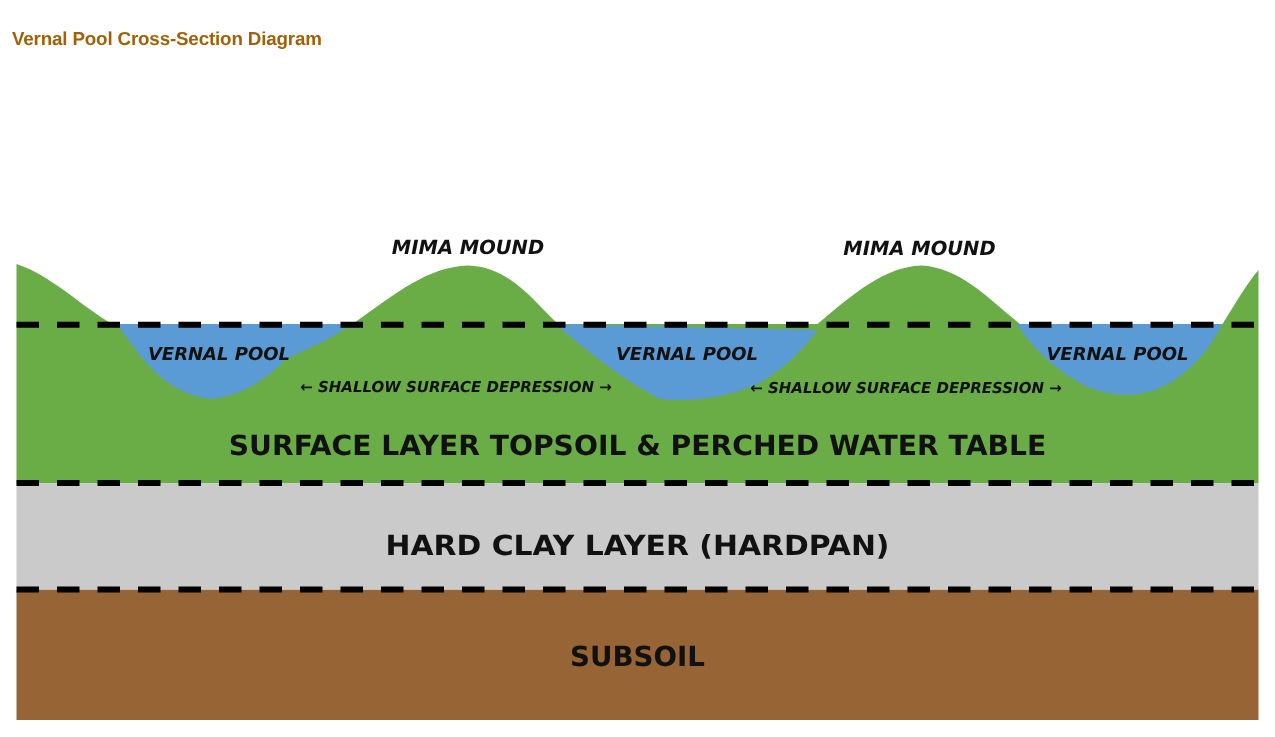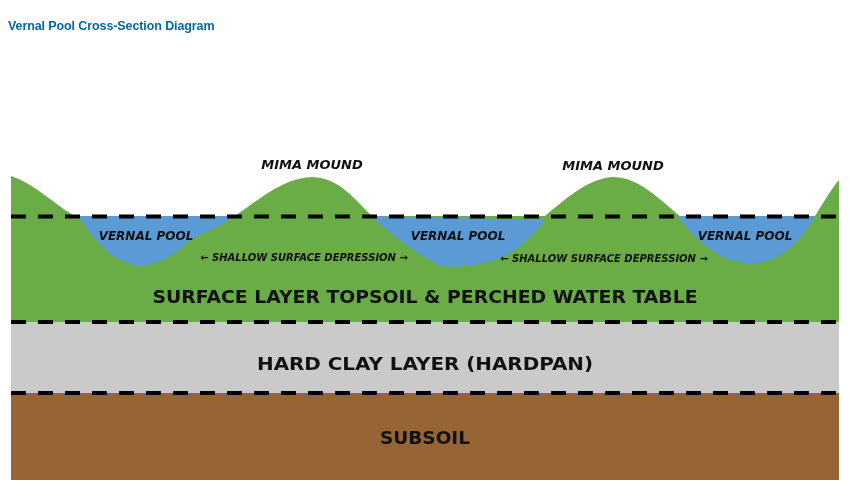--- a/index.html
+++ b/index.html
@@ -1,17 +1,17 @@
 <!DOCTYPE html>
 <html><head>
   <meta charset="utf-8">
   <style>
     html, body { margin: 0; padding: 0; background: #ffffff; }
     body { width: 850px; height: 491px; position: relative; overflow: hidden; font-family: "Liberation Sans", sans-serif; }
-    .page-title { position: absolute; left: 8px; top: 19px; font-family: "Liberation Sans", sans-serif; font-weight: bold; font-size: 12.5px; color: #0369a1; letter-spacing: -0.1px; }
+    .page-title { position: absolute; left: 8px; top: 19px; font-family: "Liberation Sans", sans-serif; font-weight: bold; font-size: 12.5px; color: #a16207; letter-spacing: -0.1px; }
     svg.diagram { position: absolute; left: 0; top: 0; }
     .lbl { font-family: "DejaVu Sans", sans-serif; font-weight: bold; font-style: italic; fill: #111; }
     .big { font-family: "DejaVu Sans", sans-serif; font-weight: bold; fill: #111; }
   </style>
 </head>
 <body>
 
 <div class="page-title">Vernal Pool Cross-Section Diagram</div>
 
 <svg class="diagram" width="850" height="491" viewBox="0 0 850 491">

